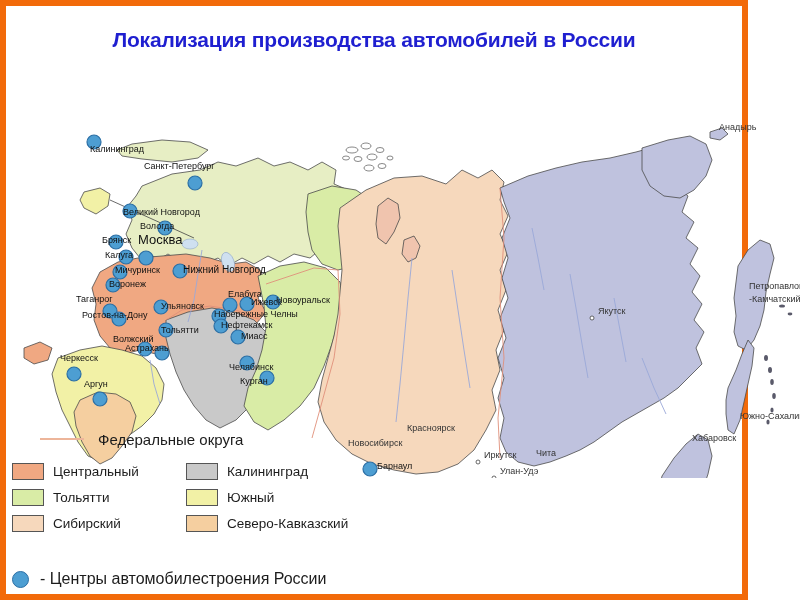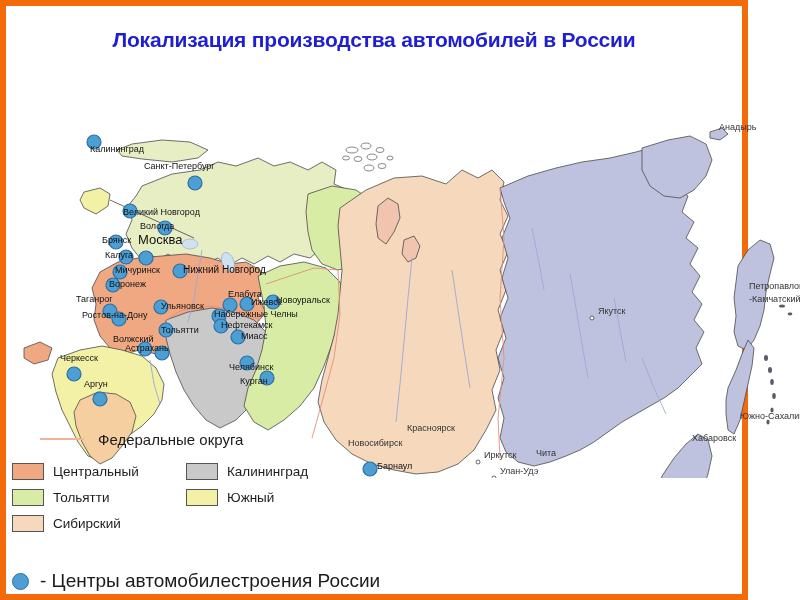--- a/index.html
+++ b/index.html
@@ -34,21 +34,21 @@
   .leg-item{display:flex;align-items:center;}
   .leg-sw{
     width:30px;height:15px;border:1px solid #555;margin-right:9px;flex:0 0 auto;
   }
   .leg-tx{font-size:13.5px;color:#1c1c1c;white-space:nowrap;}
   #centers-row{position:absolute;left:-28px;top:142px;display:flex;align-items:center;}
   #centers-dot{
     width:15px;height:15px;border-radius:50%;
     background:#4d9ed2;border:1.5px solid #2c6fa5;margin-right:11px;
   }
-  #centers-tx{font-size:19px;color:#1c1c1c;}
+  #centers-tx{font-size:16px;color:#1c1c1c;}
 </style>
 </head>
 <body>
 
 <div id="page">
 
   <div id="title">Локализация производства автомобилей в России</div>
 
   <div id="map-wrap">
     <svg id="map-svg" viewBox="0 0 788 420">
@@ -279,20 +279,24 @@
           <span class="leg-tx">Тольятти</span>
         </div>
         <div class="leg-item">
           <span class="leg-sw" style="background: rgb(242, 241, 166);"></span>
           <span class="leg-tx">Южный</span>
         </div>
         <div class="leg-item">
           <span class="leg-sw" style="background: rgb(246, 216, 188);"></span>
           <span class="leg-tx">Сибирский</span>
         </div>
+        <div class="leg-item">
+          <span class="leg-sw" style="background: rgb(245, 207, 160);"></span>
+          <span class="leg-tx">Северо-Кавказский</span>
+        </div>
       </div>
 
     <div id="centers-row">
       <span id="centers-dot"></span>
       <span id="centers-tx">- Центры автомобилестроения России</span>
     </div>
   </div>
 
 </div>
 

